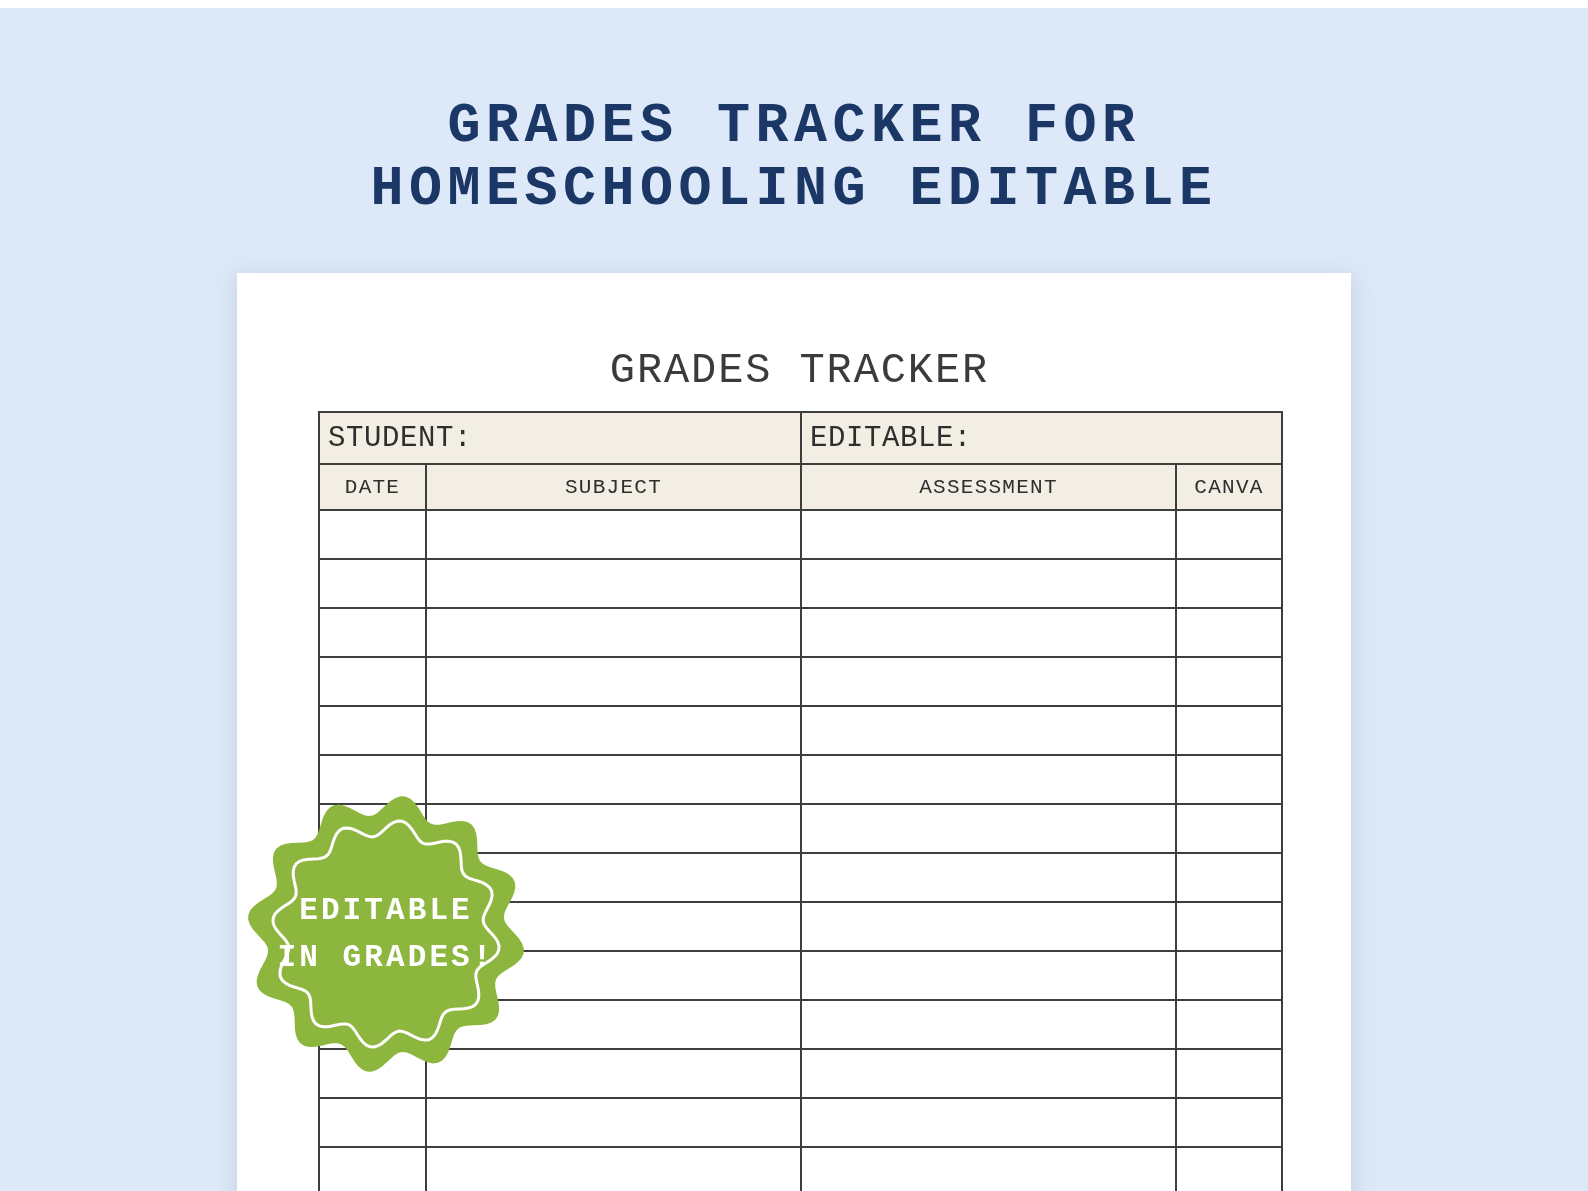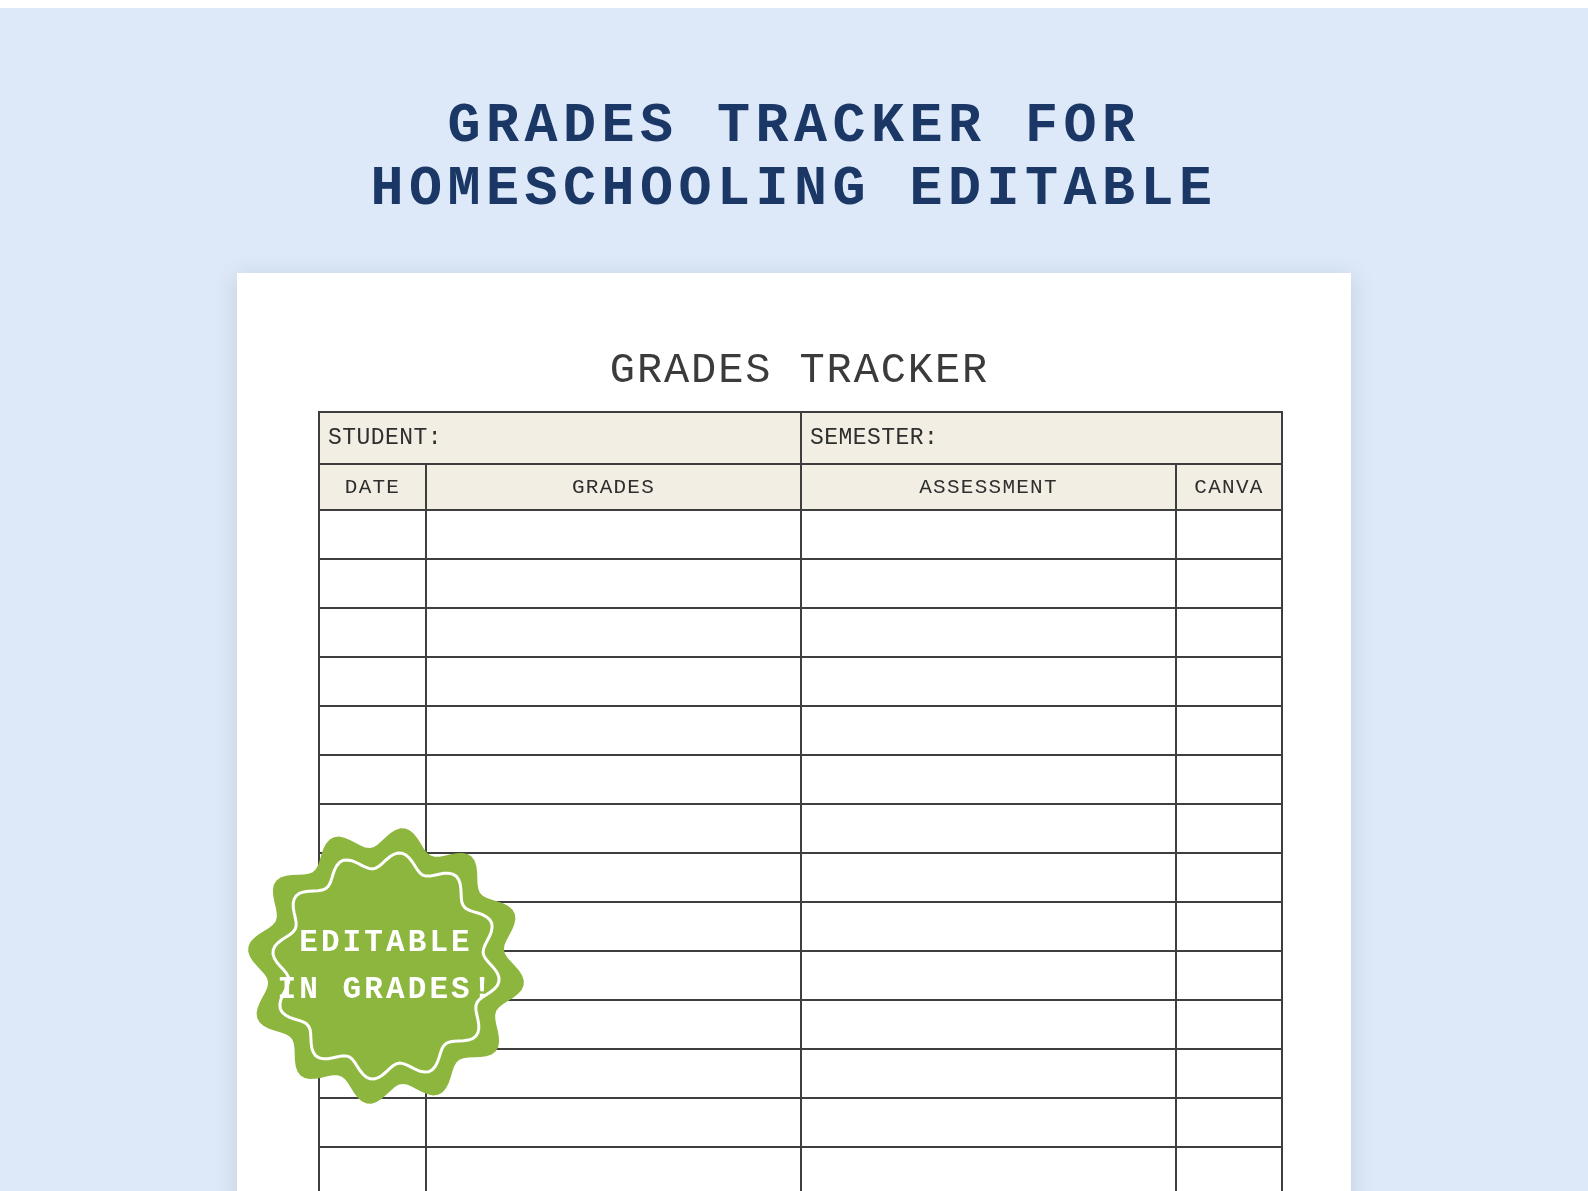--- a/index.html
+++ b/index.html
@@ -63,21 +63,21 @@
     table-layout: fixed;
   }
   .grades-table td, .grades-table th {
     border: 2px solid var(--border, #3e3e3e);
     overflow: hidden;
     white-space: nowrap;
   }
   .label-row td {
     height: 50px;
     background: var(--header-bg, #f2eee3);
-    font-size: 23px;
+    font-size: 29px;
     color: #2e2e2e;
     text-align: left;
     padding: 0 8px;
     letter-spacing: 0.02em;
   }
   .cols-row th {
     height: 44px;
     background: var(--header-bg, #f2eee3);
     font-size: 21px;
     font-weight: 400;
@@ -85,21 +85,21 @@
     color: #2e2e2e;
     text-align: center;
   }
   .grades-table tbody td {
     height: 47px;
     background: #fff;
   }
   .badge {
     position: absolute;
     left: 241px;
-    top: 813px;
+    top: 781px;
     width: 290px;
     height: 290px;
   }
   .badge svg { display: block; width: 100%; height: 100%; }
   .badge-outer { fill: var(--badge, #8db63f); }
   .badge-inner { fill: none; stroke: var(--badge-text-color, #ffffff); stroke-width: 3; }
   .badge-text {
     position: absolute;
     inset: 0;
     display: flex;
@@ -130,25 +130,25 @@
     <table class="grades-table">
       <colgroup>
         <col style="width:107px">
         <col style="width:375px">
         <col style="width:375px">
         <col style="width:106px">
       </colgroup>
       <thead>
         <tr class="label-row">
           <td colspan="2">STUDENT:</td>
-          <td colspan="2">SEMESTER:</td>
+          <td colspan="2">EDITABLE:</td>
         </tr>
         <tr class="cols-row">
           <th>DATE</th>
-          <th>GRADES</th>
+          <th>SUBJECT</th>
           <th>ASSESSMENT</th>
           <th>CANVA</th>
         </tr>
       </thead>
       <tbody>
           <tr>
             <td>&nbsp;</td>
             <td>&nbsp;</td>
             <td>&nbsp;</td>
             <td>&nbsp;</td>

